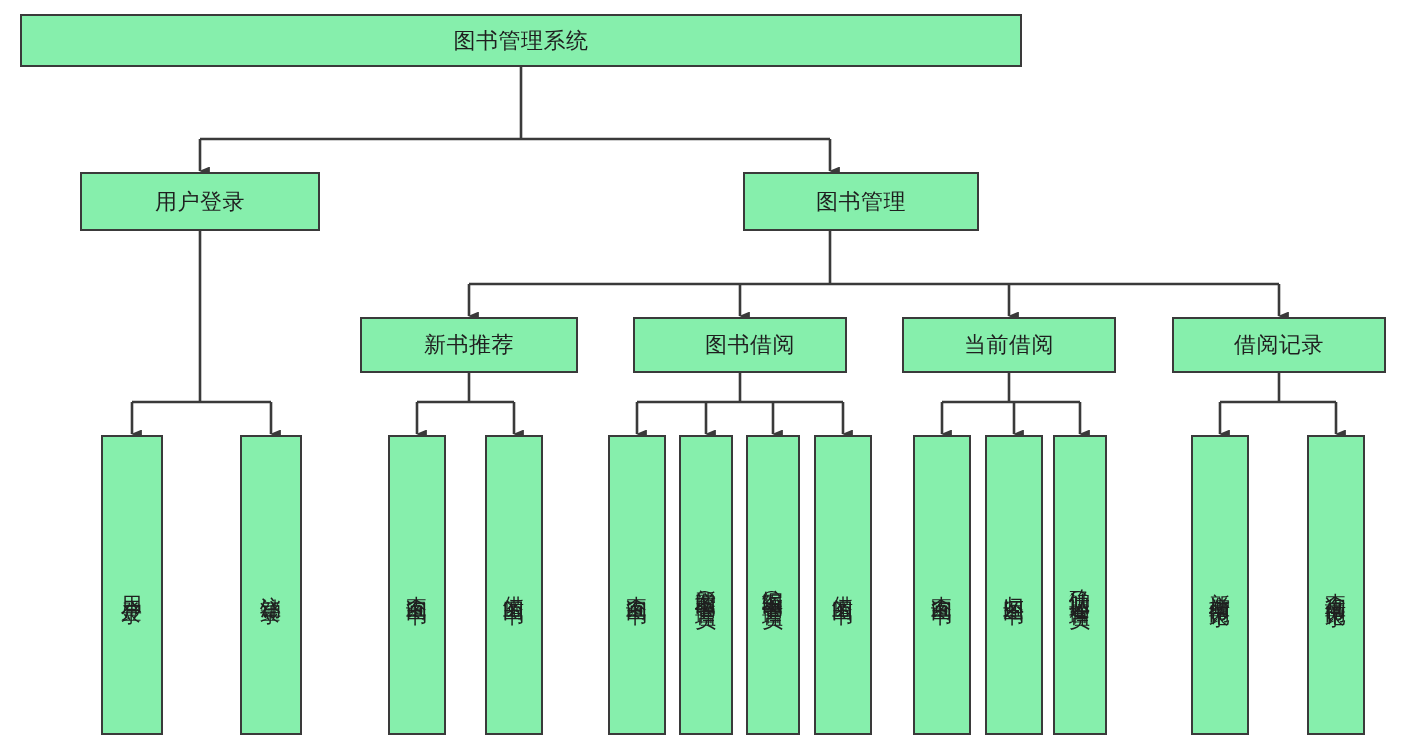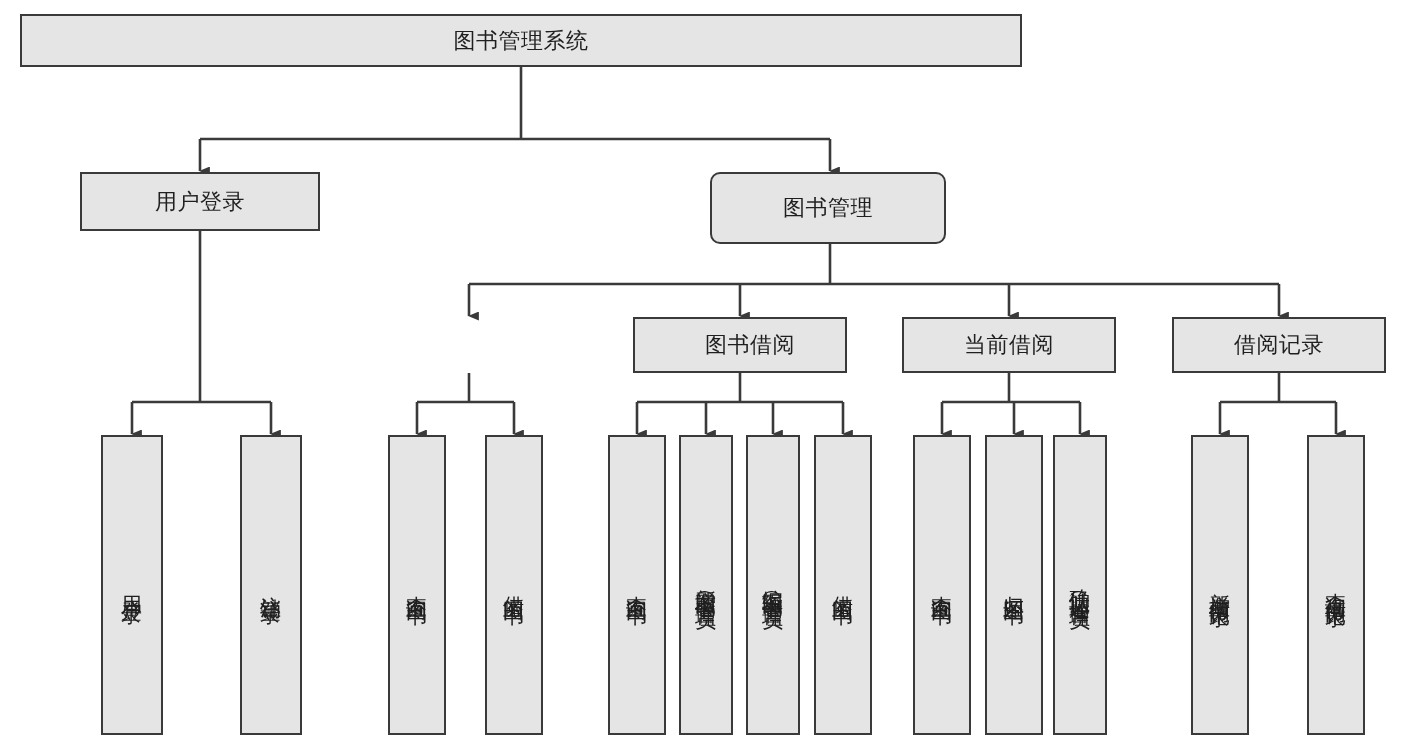--- a/index.html
+++ b/index.html
@@ -22,21 +22,21 @@
     left: 0;
     top: 0;
     width: 1405px;
     height: 747px;
     pointer-events: none;
   }
   .node {
     position: absolute;
     box-sizing: border-box;
     border: 2.5px solid #3a3a3a;
-    background: #e5e5e5;
+    background: #86efac;
     display: flex;
     align-items: center;
     justify-content: center;
     color: #1a1a1a;
     z-index: 2;
   }
   .node-label {
     font-size: 22px;
     line-height: 1.15;
     letter-spacing: 0.5px;
@@ -110,24 +110,27 @@
       </g>
   </svg>
 
   <div class="node" style="left: 20px; top: 14px; width: 1002px; height: 53px;">
     <span class="node-label">图书管理系统</span>
   </div>
 
   <div class="node" style="left: 80px; top: 172px; width: 240px; height: 59px;">
     <span class="node-label">用户登录</span>
   </div>
-  <div class="node" style="left: 710px; top: 172px; width: 236px; height: 72px; border-radius: 10px;">
+  <div class="node" style="left: 743px; top: 172px; width: 236px; height: 59px;">
     <span class="node-label">图书管理</span>
   </div>
 
+  <div class="node" style="left: 360px; top: 317px; width: 218px; height: 56px;">
+    <span class="node-label">新书推荐</span>
+  </div>
   <div class="node" style="left: 633px; top: 317px; width: 214px; height: 56px; padding-left: 20px;">
     <span class="node-label">图书借阅</span>
   </div>
   <div class="node" style="left: 902px; top: 317px; width: 214px; height: 56px;">
     <span class="node-label">当前借阅</span>
   </div>
   <div class="node" style="left: 1172px; top: 317px; width: 214px; height: 56px;">
     <span class="node-label">借阅记录</span>
   </div>
 

